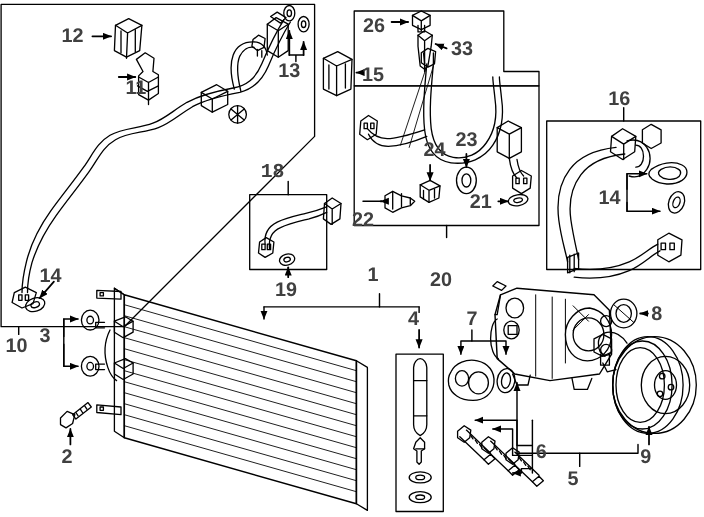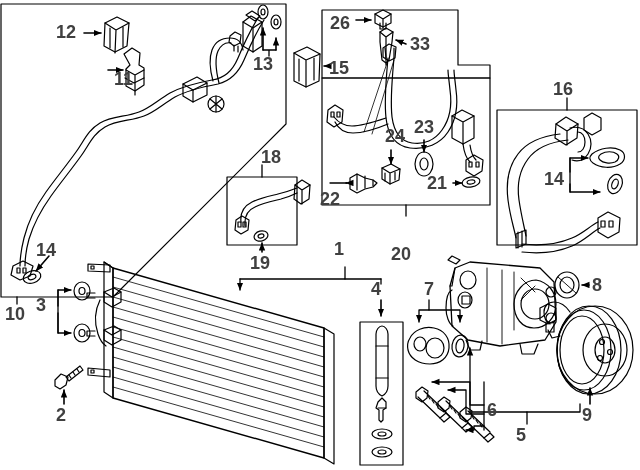--- a/index.html
+++ b/index.html
@@ -467,21 +467,21 @@
     <span class="callout" style="left:592px; top:274px;">8</span>
     <span class="callout" style="left:582px; top:404px;">9</span>
     <span class="callout" style="left:5px;   top:303px;">10</span>
     <span class="callout" style="left:80px;  top:68px;margin-left:34px;">11</span>
     <span class="callout" style="left:56px;  top:21px;">12</span>
     <span class="callout" style="left:253px; top:53px;">13</span>
     <span class="callout" style="left:36px;  top:239px;">14</span>
     <span class="callout" style="left:329px; top:57px;text-align:center;">15</span>
     <span class="callout" style="left:553px; top:78px;">16</span>
     <span class="callout" style="left:544px; top:168px;">14</span>
-    <span class="callout" style="left:261px; top:146px;">18</span>
+    <span class="callout" style="left:237px; top:146px;font-family:Liberation Mono, monospace;">18</span>
     <span class="callout" style="left:250px; top:252px;">19</span>
     <span class="callout" style="left:391px; top:214px;margin-top:29px;">20</span>
     <span class="callout" style="left:427px; top:172px;">21</span>
     <span class="callout" style="left:320px; top:172px;margin-top:16px;">22</span>
     <span class="callout" style="left:414px; top:116px;">23</span>
     <span class="callout" style="left:385px; top:125px;">24</span>
     <span class="callout" style="left:410px; top:33px;">33</span>
     <span class="callout" style="left:330px; top:12px;">26</span>
   </div>
 

